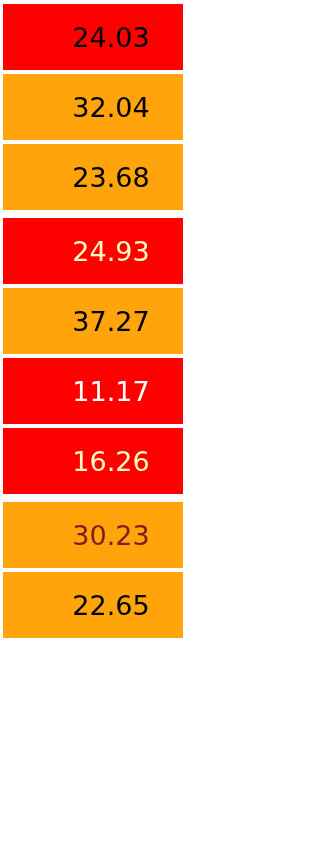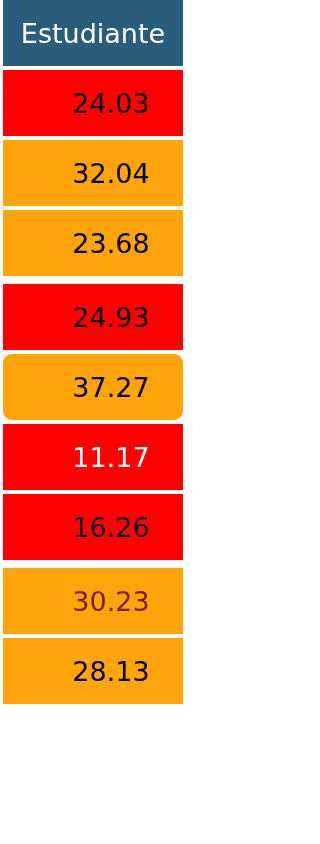--- a/index.html
+++ b/index.html
@@ -65,52 +65,51 @@
 
   .data-cell .cell-value {
     display: block;
     transform: translateX(2px);
   }
 </style>
 </head>
 <body>
 
 <div id="table-column">
-    <div class="header-cell" style="background: rgb(42, 93, 124); color: rgb(255, 255, 255);">Estudiante</div>
     <div class="cell-gap" style="background: rgb(255, 255, 255);"></div>
     <div class="data-cell" style="background: rgb(255, 0, 0); color: rgb(0, 0, 0);">
       <span class="cell-value">24.03</span>
     </div>
     <div class="cell-gap" style="background: rgb(255, 255, 255);"></div>
     <div class="data-cell" style="background: rgb(255, 164, 10); color: rgb(0, 0, 0);">
       <span class="cell-value">32.04</span>
     </div>
     <div class="cell-gap" style="background: rgb(255, 255, 255);"></div>
     <div class="data-cell" style="background: rgb(255, 164, 10); color: rgb(0, 0, 0);">
       <span class="cell-value">23.68</span>
     </div>
     <div class="cell-gap" style="background: rgb(255, 255, 255);"></div>
     <div class="cell-gap" style="background: rgb(255, 255, 255);"></div>
-    <div class="data-cell" style="background: rgb(255, 0, 0); color: #000000;">
+    <div class="data-cell" style="background: rgb(255, 0, 0); color: #fef9c3;">
       <span class="cell-value">24.93</span>
     </div>
     <div class="cell-gap" style="background: rgb(255, 255, 255);"></div>
-    <div class="data-cell" style="background: rgb(255, 164, 10); color: rgb(0, 0, 0); border-radius: 9px;">
+    <div class="data-cell" style="background: rgb(255, 164, 10); color: rgb(0, 0, 0);">
       <span class="cell-value">37.27</span>
     </div>
     <div class="cell-gap" style="background: rgb(255, 255, 255);"></div>
     <div class="data-cell" style="background: rgb(255, 0, 0); color: #ffffff;">
       <span class="cell-value">11.17</span>
     </div>
     <div class="cell-gap" style="background: rgb(255, 255, 255);"></div>
-    <div class="data-cell" style="background: rgb(255, 0, 0); color: #0f172a;">
+    <div class="data-cell" style="background: rgb(255, 0, 0); color: #fef9c3;">
       <span class="cell-value">16.26</span>
     </div>
     <div class="cell-gap" style="background: rgb(255, 255, 255);"></div>
     <div class="cell-gap" style="background: rgb(255, 255, 255);"></div>
     <div class="data-cell" style="background: rgb(255, 164, 10); color: #7f1d1d;">
       <span class="cell-value">30.23</span>
     </div>
     <div class="cell-gap" style="background: rgb(255, 255, 255);"></div>
     <div class="data-cell" style="background: rgb(255, 164, 10); color: rgb(0, 0, 0);">
-      <span class="cell-value">28.13</span>
+      <span class="cell-value">22.65</span>
     </div>
   </div>
 
 </body></html>

